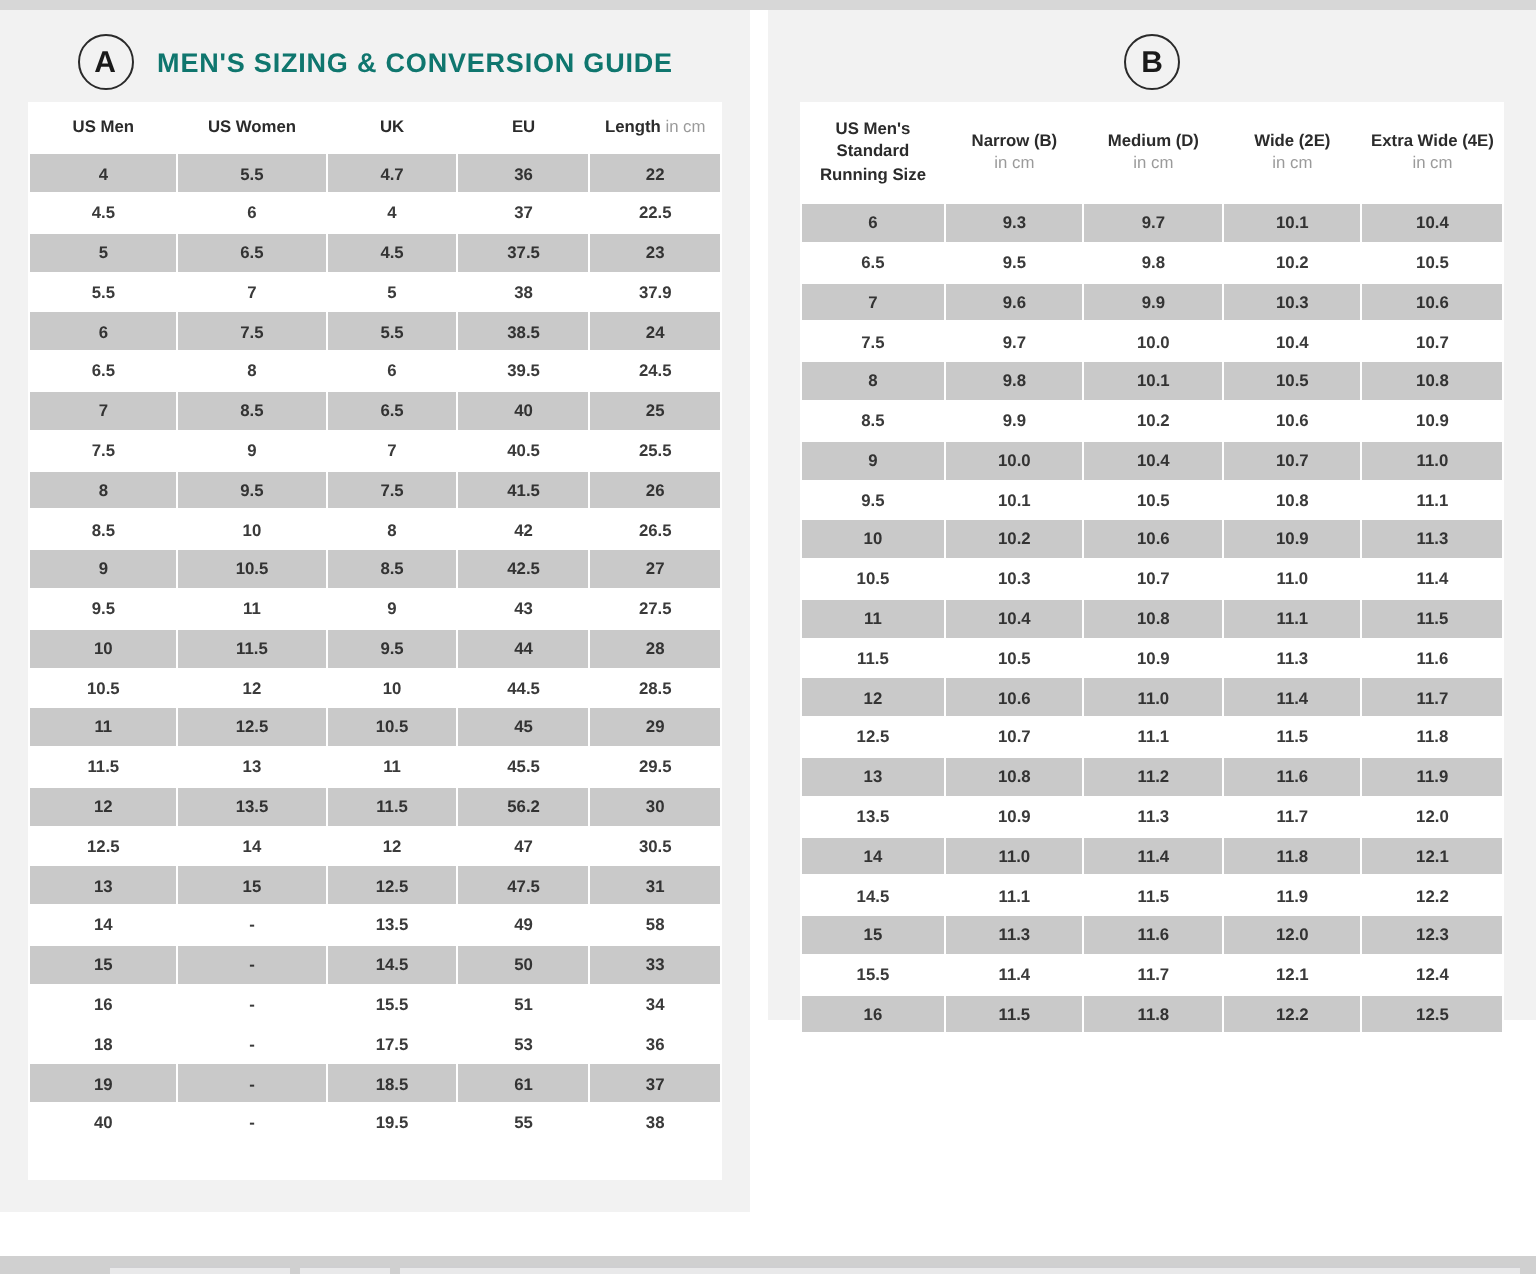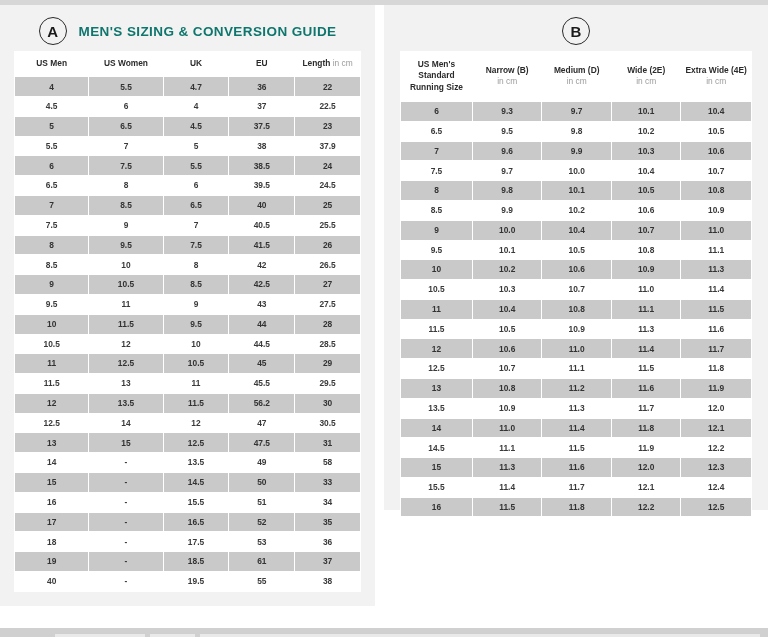--- a/index.html
+++ b/index.html
@@ -297,27 +297,20 @@
               <td>14.5</td>
               <td>50</td>
               <td>33</td>
             </tr>
             <tr>
               <td>16</td>
               <td>-</td>
               <td>15.5</td>
               <td>51</td>
               <td>34</td>
-            </tr>
-            <tr class="shaded">
-              <td>17</td>
-              <td>-</td>
-              <td>16.5</td>
-              <td>52</td>
-              <td>35</td>
             </tr>
             <tr>
               <td>18</td>
               <td>-</td>
               <td>17.5</td>
               <td>53</td>
               <td>36</td>
             </tr>
             <tr class="shaded">
               <td>19</td>

